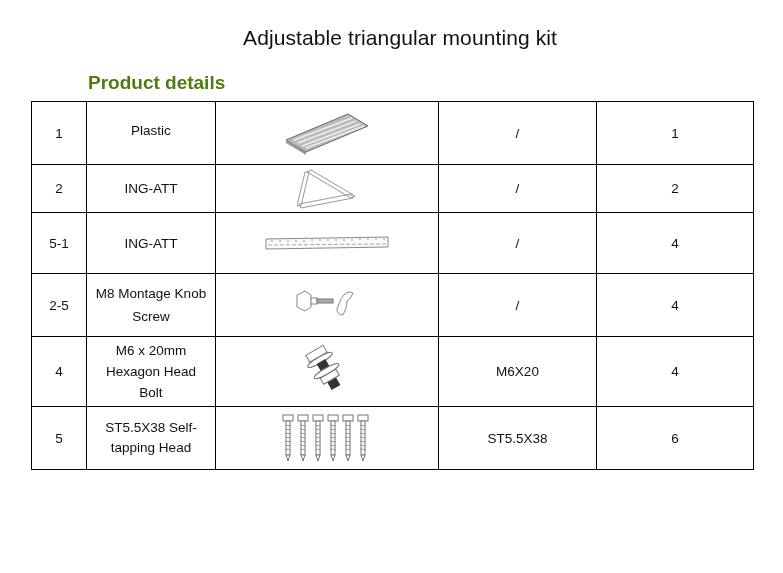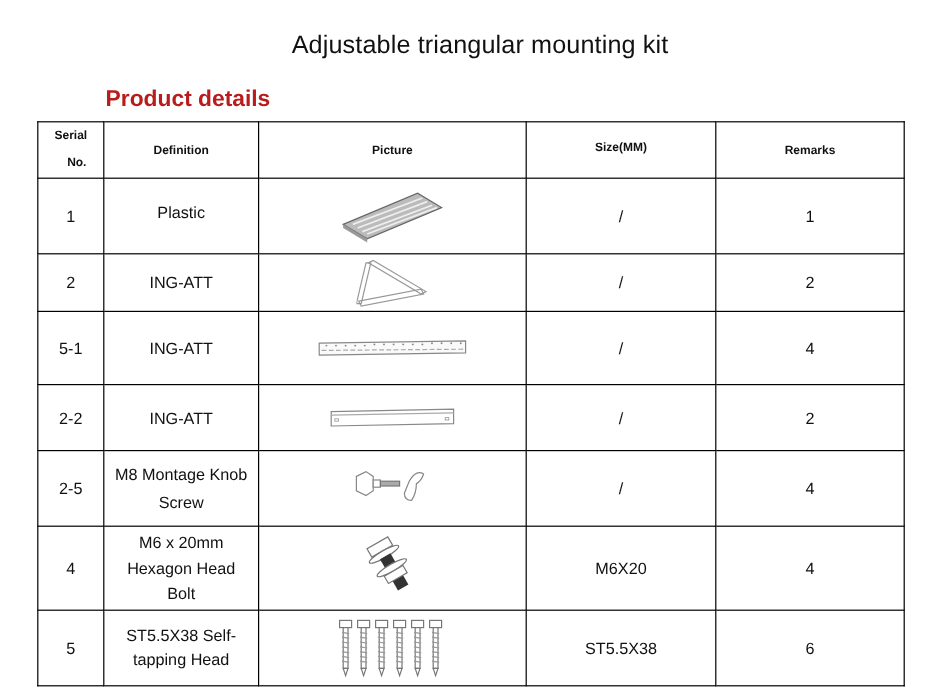--- a/index.html
+++ b/index.html
@@ -1,18 +1,18 @@
 <!DOCTYPE html>
 <html><head>
 <meta charset="utf-8">
 <style>
   html,body{margin:0;padding:0;background:#fff;}
   body{width:783px;height:573px;position:relative;overflow:hidden;font-family:"Liberation Sans",sans-serif;color:#111;}
   .title{position:absolute;left:0;width:800px;top:26px;text-align:center;font-size:21px;font-family:"Liberation Sans",sans-serif;color:#111;letter-spacing:0.1px;}
-  .subtitle{position:absolute;left:88px;top:72px;font-size:19px;font-weight:bold;color:#b91c1c;}
+  .subtitle{position:absolute;left:88px;top:72px;font-size:19px;font-weight:bold;color:#4d7c0f;}
   table{position:absolute;left:31px;top:101px;border-collapse:collapse;table-layout:fixed;}
   td,th{border:1.5px solid #000;text-align:center;vertical-align:middle;padding:0;}
   th{font-size:10px;font-weight:bold;height:42px;}
   td{font-size:13.5px;}
   .serialhdr{line-height:22px;}
   .pic{position:relative;}
   .pic svg{display:block;margin:0 auto;}
 </style>
 </head>
 <body>
@@ -22,30 +22,20 @@
 
 <table>
   <colgroup>
     <col style="width:55px">
       <col style="width:129px">
       <col style="width:223px">
       <col style="width:158px">
       <col style="width:157px">
   </colgroup>
   <tbody>
-      <tr style="height:43px">
-    <th class="serialhdr">
-      <div>Serial</div>
-      <div style="padding-left:10px">No.</div>
-    </th>
-    <th>Definition</th>
-    <th>Picture</th>
-    <th style="padding-bottom:4px">Size(MM)</th>
-    <th>Remarks</th>
-  </tr>
 
   <tr style="height:63px">
     <td>1</td>
     <td style="padding-bottom:6px">Plastic</td>
     <td class="pic">
       <svg width="90" height="46" viewBox="0 0 90 46">
         <polygon points="4,30 66,4 86,16 24,42" fill="#bbb" stroke="#666" stroke-width="1"></polygon>
         <polygon points="4,30 24,42 24,45 4,33" fill="#999"></polygon>
         <g stroke="#eee" stroke-width="1.4">
           <line x1="12" y1="30" x2="70" y2="8"></line>
@@ -98,34 +88,20 @@
               <circle cx="112" cy="6" r="0.8"></circle>
               <circle cx="120" cy="6" r="0.8"></circle>
         </g>
         <line x1="4" y1="12" x2="122" y2="11" stroke="#aaa" stroke-dasharray="4,2"></line>
       </svg>
     </td>
     <td>/</td>
     <td>4</td>
   </tr>
 
-  <tr style="height:55px">
-    <td>2-2</td>
-    <td>ING-ATT</td>
-    <td class="pic">
-      <svg width="106" height="16" viewBox="0 0 106 16">
-        <polygon points="2,3 104,1 104,13 2,15" fill="#fff" stroke="#888" stroke-width="1"></polygon>
-        <line x1="2" y1="6" x2="104" y2="4" stroke="#aaa"></line>
-        <rect x="5" y="9" width="3" height="2" fill="none" stroke="#999" stroke-width="0.7"></rect>
-        <rect x="97" y="8" width="3" height="2" fill="none" stroke="#999" stroke-width="0.7"></rect>
-      </svg>
-    </td>
-    <td>/</td>
-    <td>2</td>
-  </tr>
 
   <tr style="height:63px">
     <td>2-5</td>
     <td style="line-height:23px;padding:0 8px">M8 Montage Knob Screw</td>
     <td class="pic">
       <svg width="64" height="40" viewBox="0 0 64 40">
         <polygon points="2,10 10,6 16,10 16,22 10,26 2,22" fill="#fff" stroke="#888"></polygon>
         <rect x="16" y="13" width="6" height="6" fill="#fff" stroke="#888"></rect>
         <rect x="22" y="14" width="16" height="4" fill="#aaa" stroke="#777"></rect>
         <path d="M46,14 q6,-10 12,-6 q-2,6 -6,8 q0,8 -4,14 q-6,0 -6,-6 z" fill="#fff" stroke="#888"></path>

